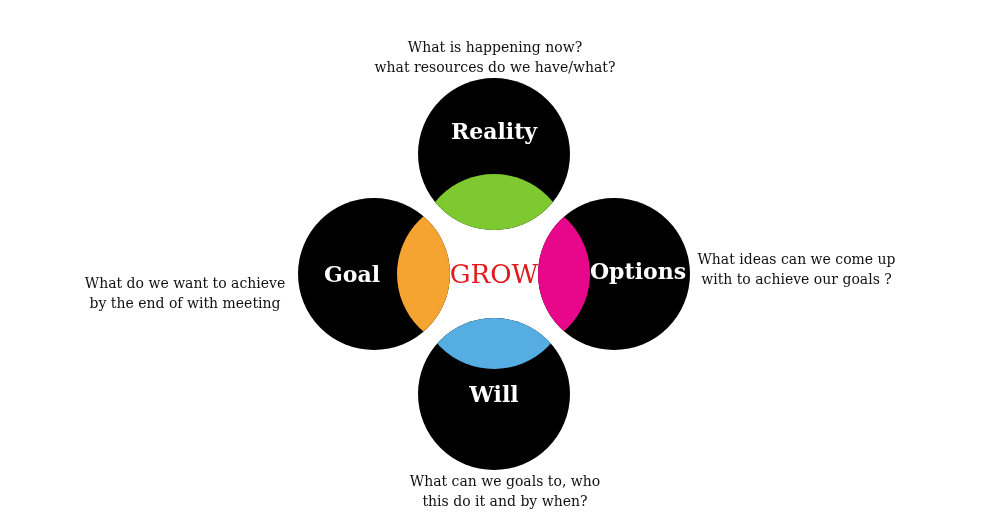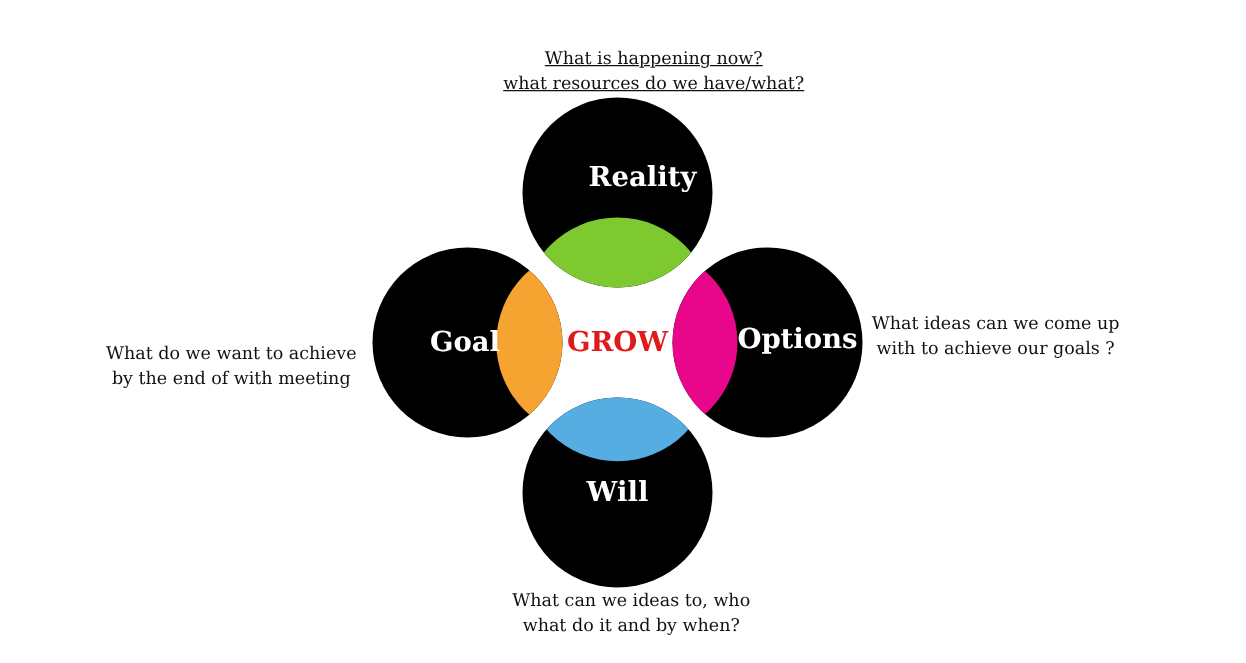--- a/index.html
+++ b/index.html
@@ -21,22 +21,22 @@
     font-weight: bold;
     color: #ffffff;
     font-size: 22px;
     text-align: center;
     white-space: nowrap;
     transform: translate(-50%, -50%);
   }
   .center-label {
     position: absolute;
     font-family: "DejaVu Serif", "Liberation Serif", serif;
-    font-weight: bold;
-    font-size: 22px;
+    font-weight: normal;
+    font-size: 26px;
     transform: translate(-50%, -50%);
     white-space: nowrap;
   }
 </style>
 </head>
 <body>
 
 <svg class="diagram" width="997" height="530" viewBox="0 0 997 530" xmlns="http://www.w3.org/2000/svg">
   <defs>
     <clipPath id="clip-reality">
@@ -67,38 +67,38 @@
     <circle cx="614" cy="274" r="76" fill="#000000"></circle>
     <circle cx="514" cy="274" r="76" fill="#e8078a" clip-path="url(#clip-options)"></circle>
   </g>
 
   <g>
     <circle cx="494" cy="394" r="76" fill="#000000"></circle>
     <circle cx="494" cy="293" r="76" fill="#55ade2" clip-path="url(#clip-will)"></circle>
   </g>
 </svg>
 
-<div class="label" style="left:514px; top:131px;margin-top:11px;">Reality</div>
-<div class="label" style="left:352px; top:274px;margin-left:20px;">Goal</div>
+<div class="label" style="left:494px; top:131px;">Reality</div>
+<div class="label" style="left:352px; top:274px;">Goal</div>
 <div class="label" style="left:638px; top:271px;">Options</div>
 <div class="label" style="left:494px; top:394px;">Will</div>
 
 <div class="center-label" style="left:494px; top:274px; color:#e01a1a;">GROW</div>
 
-<div class="caption" style="left:388px; top:37px; width:270px;text-decoration:underline;">
+<div class="caption" style="left:360px; top:37px; width:270px;">
   <span>What is happening now?</span>
   <span>what resources do we have/what?</span>
 </div>
 
 <div class="caption" style="left:70px; top:273px; width:230px;">
   <span>What do we want to achieve</span>
   <span>by the end of with meeting</span>
 </div>
 
 <div class="caption" style="left:684px; top:249px; width:225px;">
   <span>What ideas can we come up</span>
   <span>with to achieve our goals ?</span>
 </div>
 
 <div class="caption" style="left:380px; top:471px; width:250px;">
-  <span>What can we ideas to, who</span>
-  <span>what do it and by when?</span>
+  <span>What can we goals to, who</span>
+  <span>this do it and by when?</span>
 </div>
 
 </body></html>

